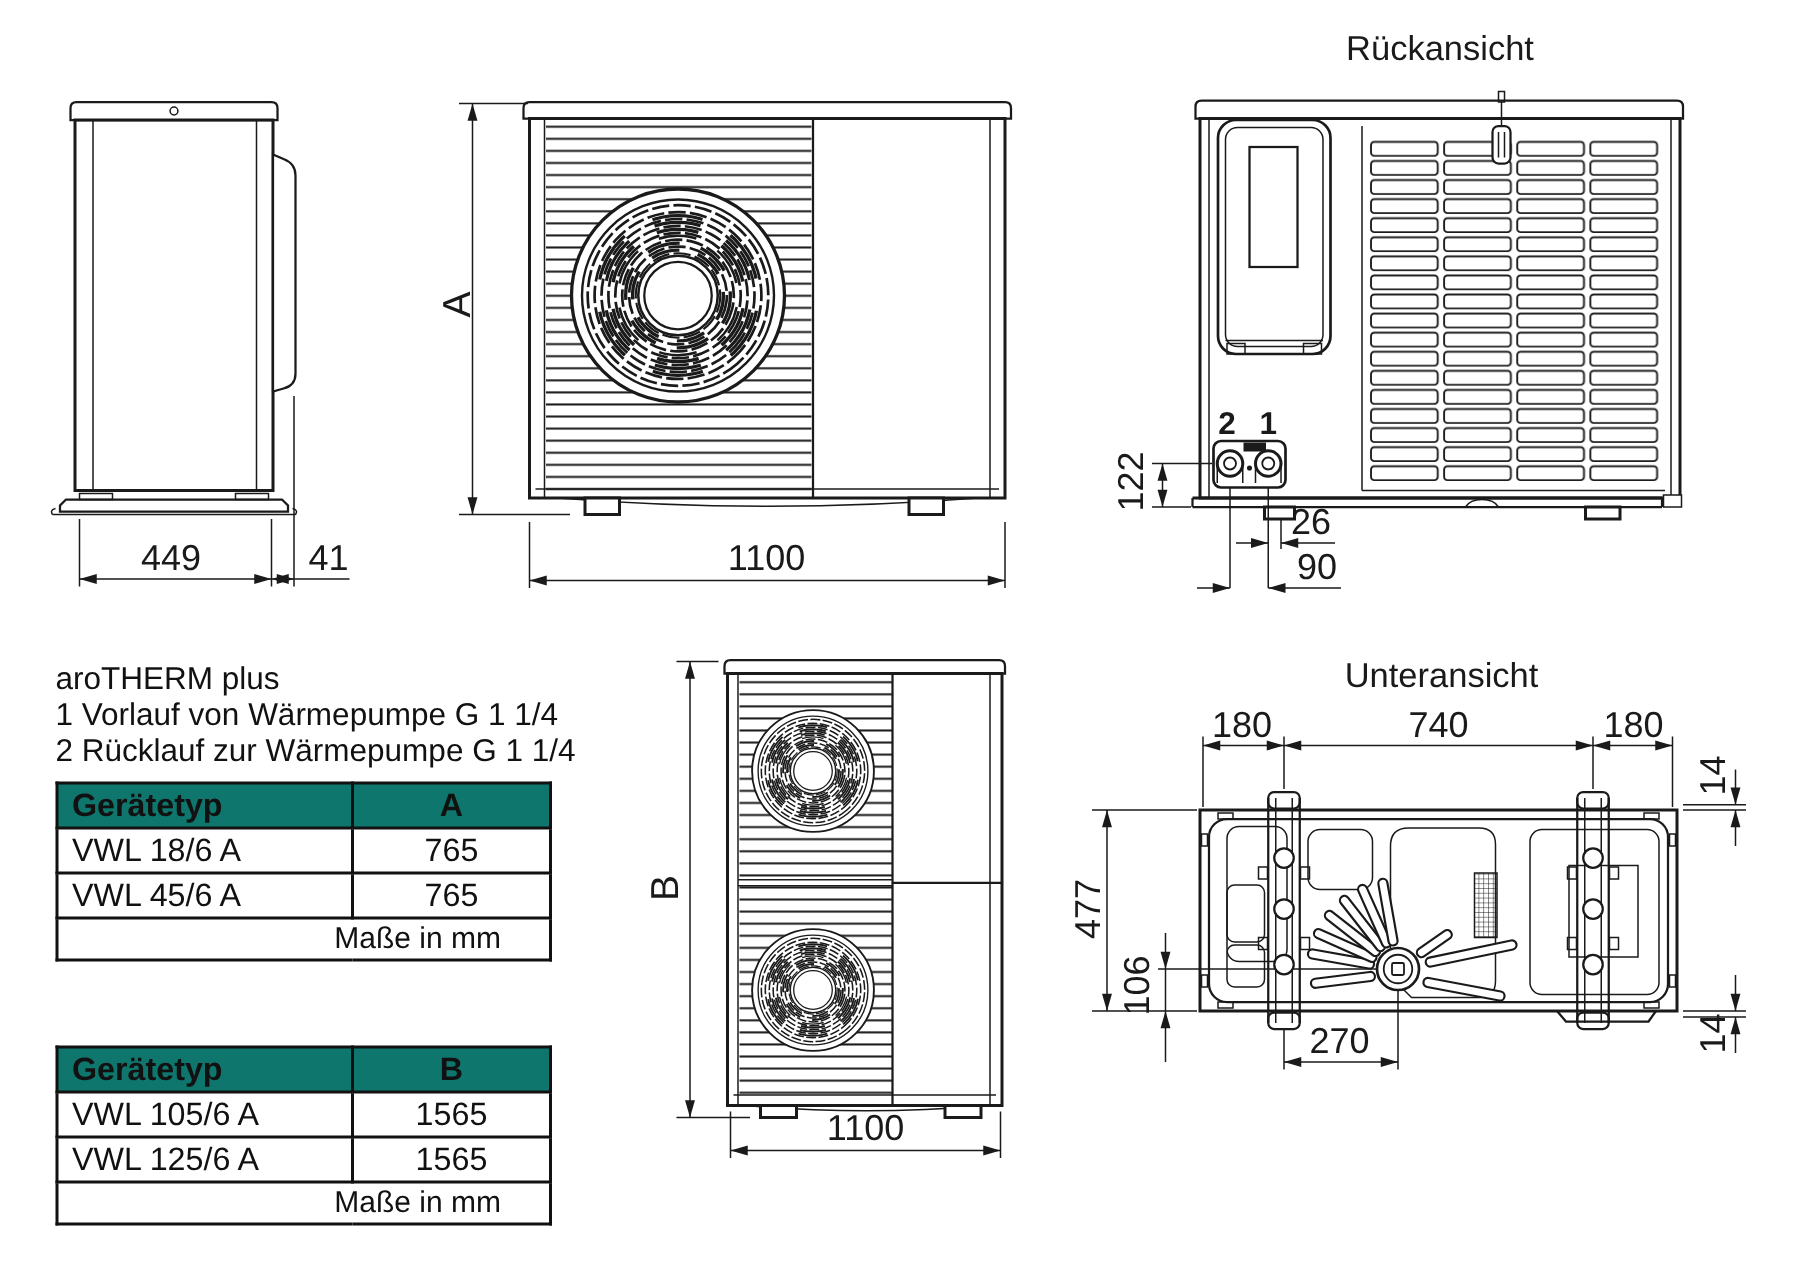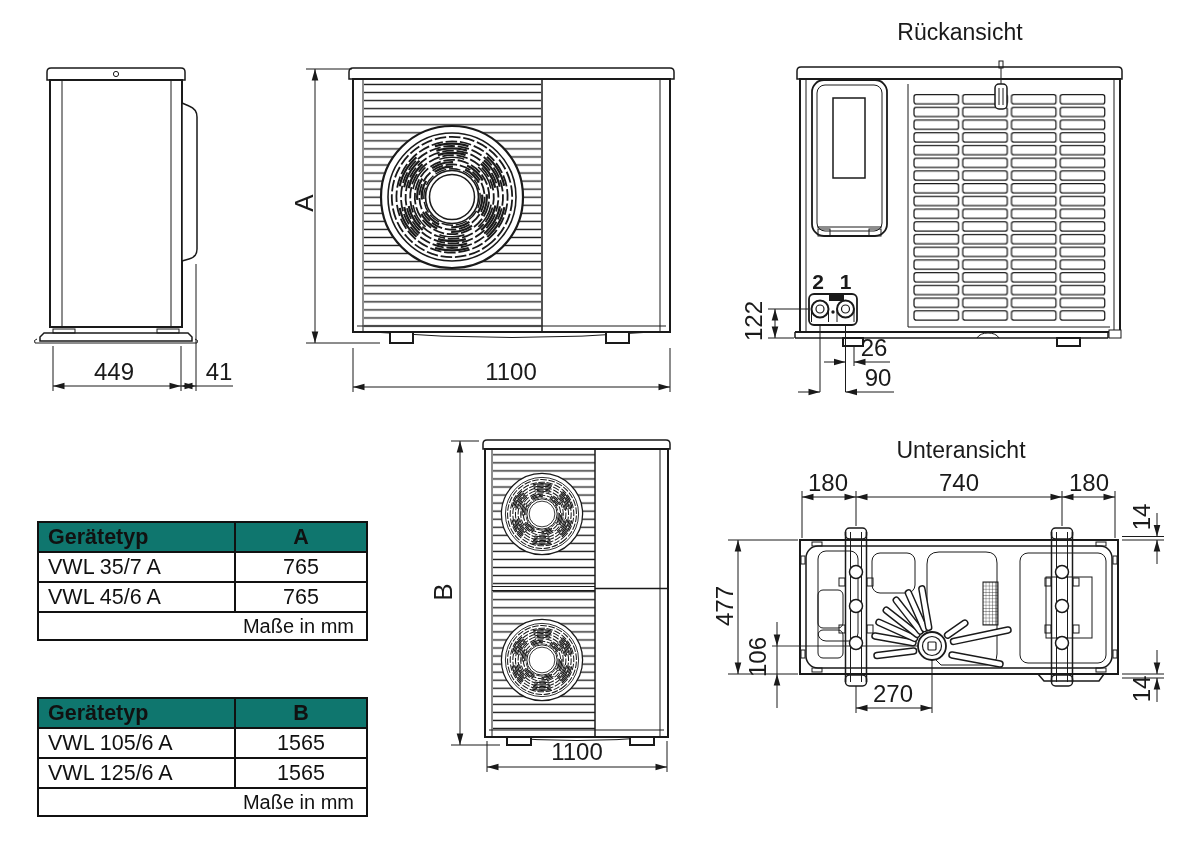--- a/index.html
+++ b/index.html
@@ -24,21 +24,21 @@
   .legend{position:absolute;left:37px;top:441px;font-size:21px;line-height:24.2px;white-space:nowrap;}
   .legend .prod{margin:0 0 0 0;}
   table.tbl{position:absolute;left:37px;border-collapse:collapse;table-layout:fixed;
             font-size:21.5px;background:#fff;}
   table.tbl col.c1{width:197px;} table.tbl col.c2{width:132px;}
   table.tbl th, table.tbl td{border:2px solid #111;height:28px;padding:0;}
   table.tbl th{background:#0f766e;text-align:left;padding-left:9px;font-weight:bold;}
   table.tbl th.num{text-align:center;padding-left:0;}
   table.tbl td.name{text-align:left;padding-left:9px;}
   table.tbl td.val{text-align:center;margin-left:12px;}
-  table.tbl td.foot{text-align:right;padding-right:12px;font-size:20px;height:26px;}
+  table.tbl td.foot{text-align:right;padding-right:32px;font-size:20px;height:26px;}
   #t1{top:521px;} #t2{top:697px;}
 </style>
 </head>
 <body>
 
 <div id="stage">
 
 <svg width="1200" height="850" viewBox="0 0 1200 850">
 <defs>
   <path id="ar" d="M0 0 L-11.5 -3.3 L-11.5 3.3 Z" fill="#1a1a1a"></path>
@@ -320,33 +320,38 @@
   <use href="#ar" transform="translate(1157,540) rotate(-90)"></use>
   <text class="dim" transform="rotate(-90 1150 517)" x="1150" y="517">14</text>
 
   <path class="sd" d="M1122 674 H1164 M1122 678 H1164 M1157 650 V674 M1157 678 V702"></path>
   <use href="#ar" transform="translate(1157,674) rotate(90)"></use>
   <use href="#ar" transform="translate(1157,678) rotate(-90)"></use>
   <text class="dim" transform="rotate(-90 1150 689)" x="1150" y="689">14</text>
 </g>
 </svg>
 
+<div class="legend">
+  <div class="prod">aroTHERM plus</div>
+  <div>1 Vorlauf von Wärmepumpe G 1 1/4</div>
+  <div>2 Rücklauf zur Wärmepumpe G 1 1/4</div>
+</div>
 
 <table class="tbl" id="t1">
   <colgroup>
         <col class="c1">
         <col class="c2">
       </colgroup>
   <tbody>
         <tr>
     <th>Gerätetyp</th>
     <th class="num">A</th>
   </tr>
   <tr>
-    <td class="name">VWL 35/7 A</td>
+    <td class="name">VWL 18/6 A</td>
     <td class="val">765</td>
   </tr>
   <tr>
     <td class="name">VWL 45/6 A</td>
     <td class="val">765</td>
   </tr>
   <tr>
     <td class="foot" colspan="2">Maße in mm</td>
   </tr>
 </tbody>

